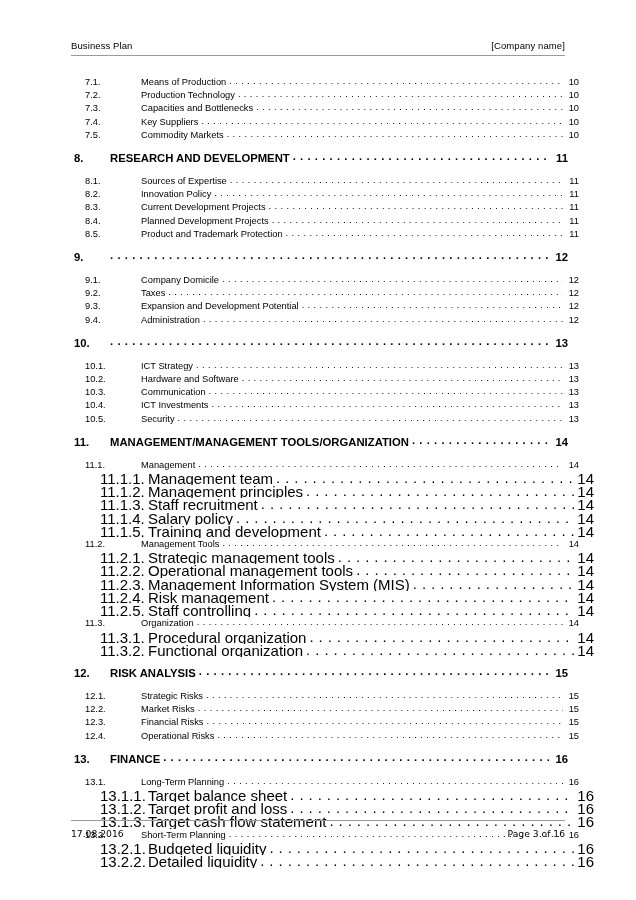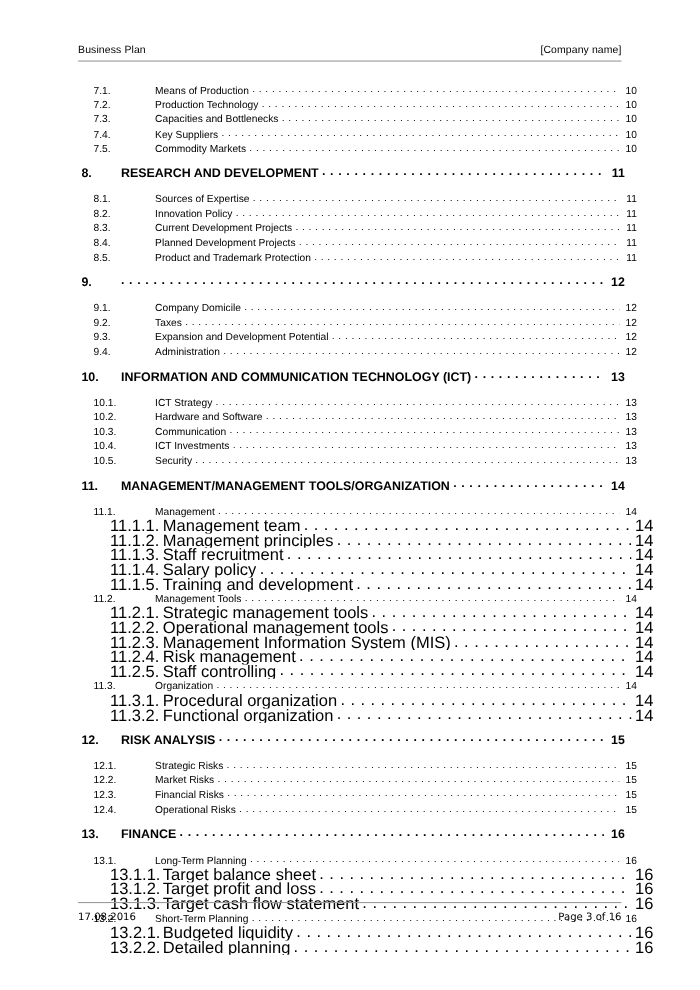--- a/index.html
+++ b/index.html
@@ -234,21 +234,20 @@
         <span class="toc-page">12</span>
       </div>
       <div class="toc-entry lvl2">
         <span class="toc-num">9.4.</span>
         <span class="toc-title">Administration</span>
         <span class="toc-dots"></span>
         <span class="toc-page">12</span>
       </div>
       <div class="toc-entry lvl1">
         <span class="toc-num">10.</span>
-        <span class="toc-title">INFORMATION AND COMMUNICATION TECHNOLOGY (ICT)</span>
         <span class="toc-dots"></span>
         <span class="toc-page">13</span>
       </div>
       <div class="toc-entry lvl2">
         <span class="toc-num">10.1.</span>
         <span class="toc-title">ICT Strategy</span>
         <span class="toc-dots"></span>
         <span class="toc-page">13</span>
       </div>
       <div class="toc-entry lvl2">
@@ -438,21 +437,21 @@
         <span class="toc-page">16</span>
       </div>
       <div class="toc-entry lvl3">
         <span class="toc-num">13.2.1.</span>
         <span class="toc-title">Budgeted liquidity</span>
         <span class="toc-dots"></span>
         <span class="toc-page">16</span>
       </div>
       <div class="toc-entry lvl3">
         <span class="toc-num">13.2.2.</span>
-        <span class="toc-title">Detailed planning</span>
+        <span class="toc-title">Detailed liquidity</span>
         <span class="toc-dots"></span>
         <span class="toc-page">16</span>
       </div>
     </div>
 
   <div class="page-footer">
     <span class="ftr-left">17.08.2016</span>
     <span class="ftr-right">Page 3 of 16</span>
   </div>
 

